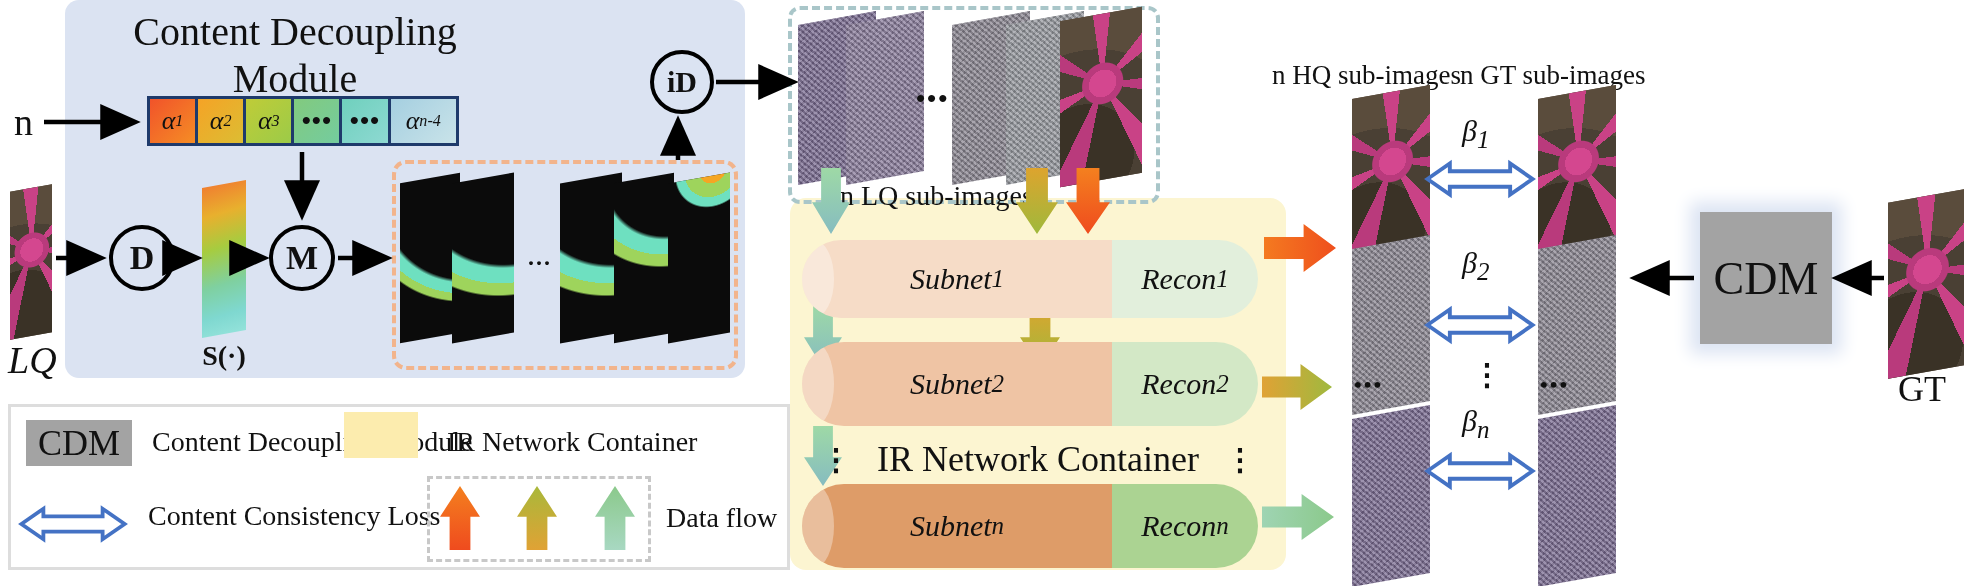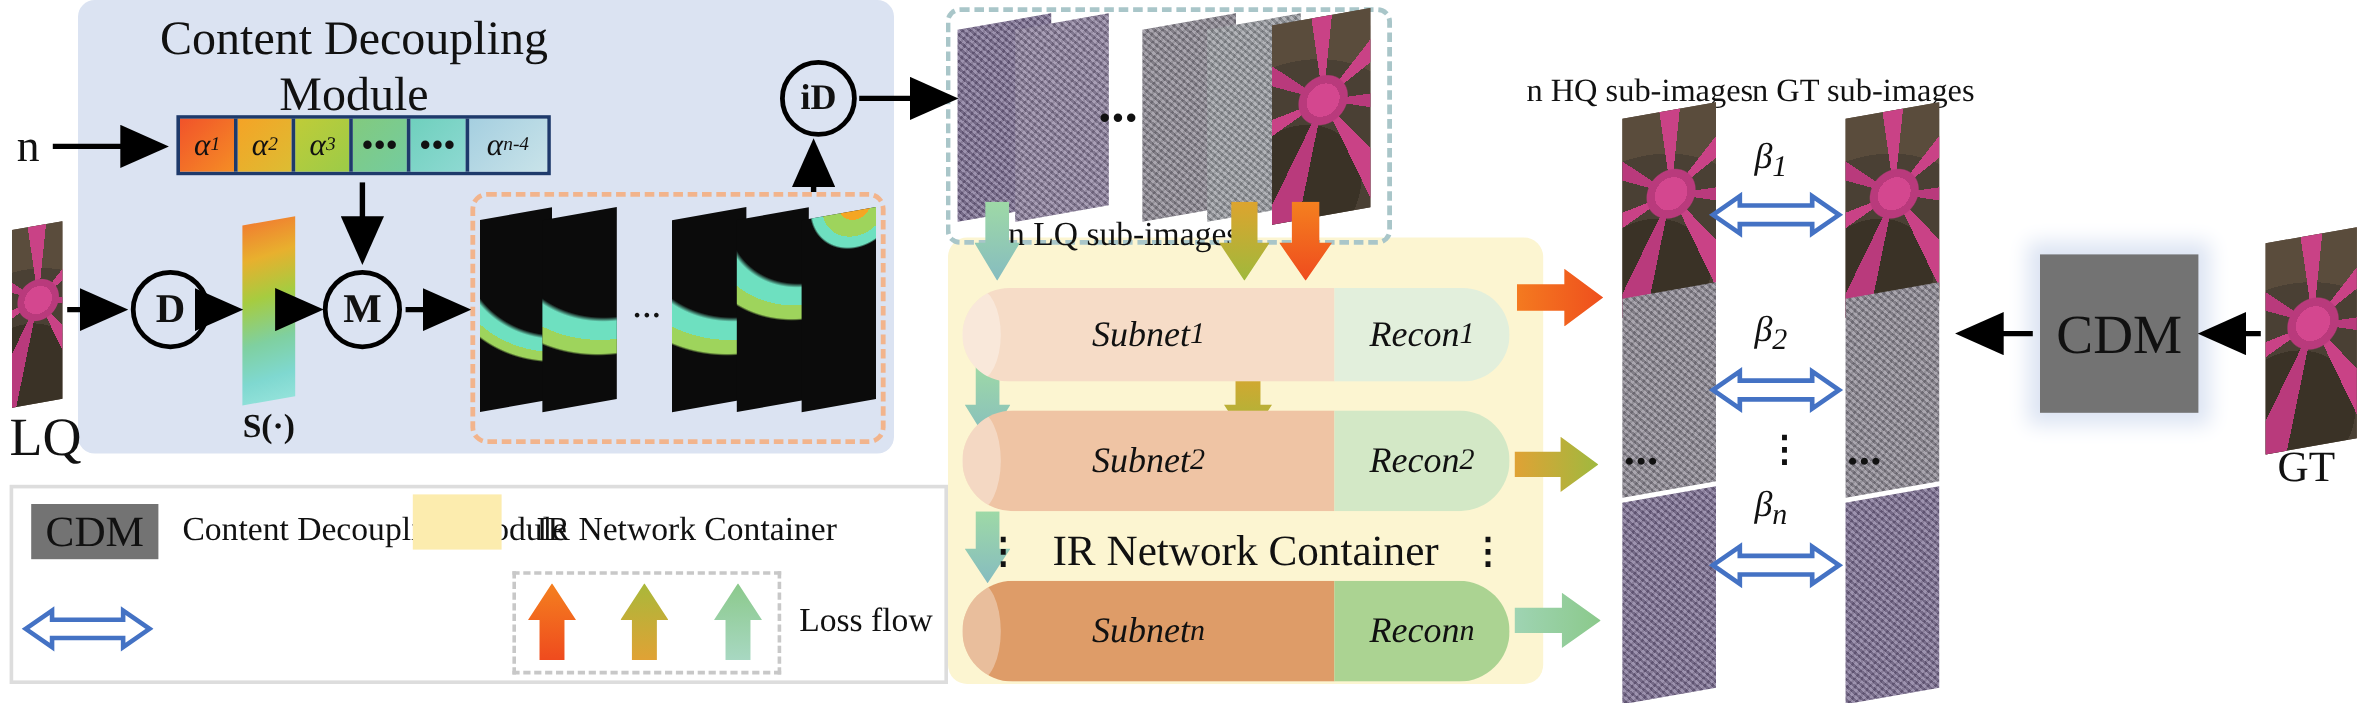--- a/index.html
+++ b/index.html
@@ -70,21 +70,21 @@
   .g-orange{background:linear-gradient(180deg,#f4801f,#ef4b1e);}
   .g-orange-r{background:linear-gradient(90deg,#f47a20,#ef4f1d);}
   .g-yellow-r{background:linear-gradient(90deg,#e0a235,#9fb93f);}
   .g-green-r{background:linear-gradient(90deg,#9fd4b3,#8bc98b);}
   .g-yellow-u{background:linear-gradient(0deg,#e0a235,#a9b83a);}
   .g-green-u{background:linear-gradient(0deg,#a8d8c2,#8bc98b);}
   .caption{font-size:28px;white-space:nowrap;}
   .dots3{font-weight:bold;letter-spacing:2px;}
   .vdots{font-weight:bold;font-size:30px;line-height:.7;}
   .beta{font-style:italic;font-size:30px;}
-  .cdm-chip{background:#737373;display:flex;align-items:center;justify-content:center;}
+  .cdm-chip{background:#a3a3a3;display:flex;align-items:center;justify-content:center;}
   .soft{box-shadow:0 0 16px 10px #dce4f3;}
   .ir-title{font-size:36px;display:flex;align-items:center;justify-content:center;gap:26px;white-space:nowrap;}
 </style>
 </head>
 <body>
 
 <div id="canvas">
 
   <div class="abs module-bg"></div>
   <div class="abs container-bg"></div>
@@ -112,21 +112,21 @@
     <div class="alpha-cell ac5">
         <span>•••</span>
       </div>
     <div class="alpha-cell ac6 wide">
         <span>α</span>
         <sub>n-4</sub>
       </div>
   </div>
 
   <div class="abs pane starfish" style="left:10px;top:188px;width:42px;height:148px;"></div>
-  <div class="abs" style="left:8px;top:338px;font-size:45px;">LQ</div>
+  <div class="abs" style="left:8px;top:338px;font-size:38px;font-style:italic;">LQ</div>
 
   <div class="abs opcircle" style="left:109px;top:225px;width:66px;height:66px;">D</div>
   <div class="abs pane sgrad" style="left:202px;top:184px;width:44px;height:150px;"></div>
   <div class="abs" style="left:192px;top:340px;width:64px;text-align:center;font-size:28px;font-weight:bold;">S(·)</div>
   <div class="abs opcircle" style="left:269px;top:225px;width:66px;height:66px;">M</div>
   <div class="abs opcircle" style="left:650px;top:50px;width:64px;height:64px;font-size:30px;">iD</div>
 
   <div class="abs dashed-orange" style="left:392px;top:160px;width:346px;height:210px;box-sizing:border-box;"></div>
   <div class="abs pane dct dct-edge" style="left:400px;top:178px;width:60px;height:160px;"></div>
   <div class="abs pane dct dct-arc" style="left:452px;top:178px;width:62px;height:160px;"></div>
@@ -204,21 +204,21 @@
 
   <div class="abs pane starfish" style="left:1538px;top:92px;width:78px;height:166px;"></div>
   <div class="abs pane noise noise-gray" style="left:1538px;top:242px;width:78px;height:166px;"></div>
   <div class="abs dots3" style="left:1540px;top:372px;font-size:22px;">•••</div>
   <div class="abs pane noise noise-purple" style="left:1538px;top:412px;width:78px;height:168px;"></div>
 
   <div class="abs beta" style="left:1462px;top:114px;"><span>β</span><sub>1</sub></div>
   <svg class="abs" style="left:1424px;top:150px;" width="112" height="58" viewBox="0 0 130 46">
       <path d="M4 23 L30 5 L30 14 L100 14 L100 5 L126 23 L100 41 L100 32 L30 32 L30 41 Z" fill="#fff" stroke="#4472c4" stroke-width="4.5"></path>
     </svg>
-  <div class="abs beta" style="left:1462px;top:258px;font-style:italic;"><span>β</span><sub>2</sub></div>
+  <div class="abs beta" style="left:1462px;top:246px;font-style:italic;"><span>β</span><sub>2</sub></div>
   <svg class="abs" style="left:1424px;top:296px;" width="112" height="58" viewBox="0 0 130 46">
       <path d="M4 23 L30 5 L30 14 L100 14 L100 5 L126 23 L100 41 L100 32 L30 32 L30 41 Z" fill="#fff" stroke="#4472c4" stroke-width="4.5"></path>
     </svg>
   <div class="abs vdots" style="left:1472px;top:364px;">⋮</div>
   <div class="abs beta" style="left:1462px;top:404px;"><span>β</span><sub>n</sub></div>
   <svg class="abs" style="left:1424px;top:442px;" width="112" height="58" viewBox="0 0 130 46">
       <path d="M4 23 L30 5 L30 14 L100 14 L100 5 L126 23 L100 41 L100 32 L30 32 L30 41 Z" fill="#fff" stroke="#4472c4" stroke-width="4.5"></path>
     </svg>
 
   <div class="abs cdm-chip soft" style="left:1700px;top:212px;width:132px;height:132px;font-size:46px;">CDM</div>
@@ -226,25 +226,26 @@
   <div class="abs" style="left:1898px;top:368px;font-size:36px;">GT</div>
 
   <div class="abs legend-box"></div>
   <div class="abs cdm-chip" style="left:26px;top:420px;width:106px;height:46px;font-size:36px;">CDM</div>
   <div class="abs caption" style="left:152px;top:426px;">Content Decoupling Module</div>
   <div class="abs" style="left:344px;top:412px;width:74px;height:46px;background:#fcecae;"></div>
   <div class="abs caption" style="left:447px;top:426px;">IR Network Container</div>
   <svg class="abs" style="left:18px;top:492px;" width="110" height="64" viewBox="0 0 130 46">
       <path d="M4 23 L30 5 L30 14 L100 14 L100 5 L126 23 L100 41 L100 32 L30 32 L30 41 Z" fill="#fff" stroke="#4472c4" stroke-width="4.5"></path>
     </svg>
+  <div class="abs caption" style="left:148px;top:500px;">Content Consistency Loss</div>
   <div class="abs dashed-gray" style="left:427px;top:476px;width:224px;height:86px;box-sizing:border-box;"></div>
   <div class="abs ar-up g-orange" style="left:440px;top:486px;width:40px;height:64px;"></div>
   <div class="abs ar-up g-yellow-u" style="left:517px;top:486px;width:40px;height:64px;"></div>
   <div class="abs ar-up g-green-u" style="left:595px;top:486px;width:40px;height:64px;"></div>
-  <div class="abs caption" style="left:666px;top:502px;">Loss flow</div>
+  <div class="abs caption" style="left:666px;top:502px;">Data flow</div>
 
   <svg class="abs" style="left:0;top:0;pointer-events:none;" width="1967" height="586">
     <defs>
       <marker id="ah" markerWidth="9" markerHeight="8" refX="7.5" refY="4" orient="auto">
         <path d="M0,0 L9,4 L0,8 Z" fill="#000"></path>
       </marker>
     </defs>
     <g stroke="#000" stroke-width="4.5">
       <line x1="44" y1="122" x2="134" y2="122" marker-end="url(#ah)"></line>
       <line x1="56" y1="258" x2="100" y2="258" marker-end="url(#ah)"></line>

